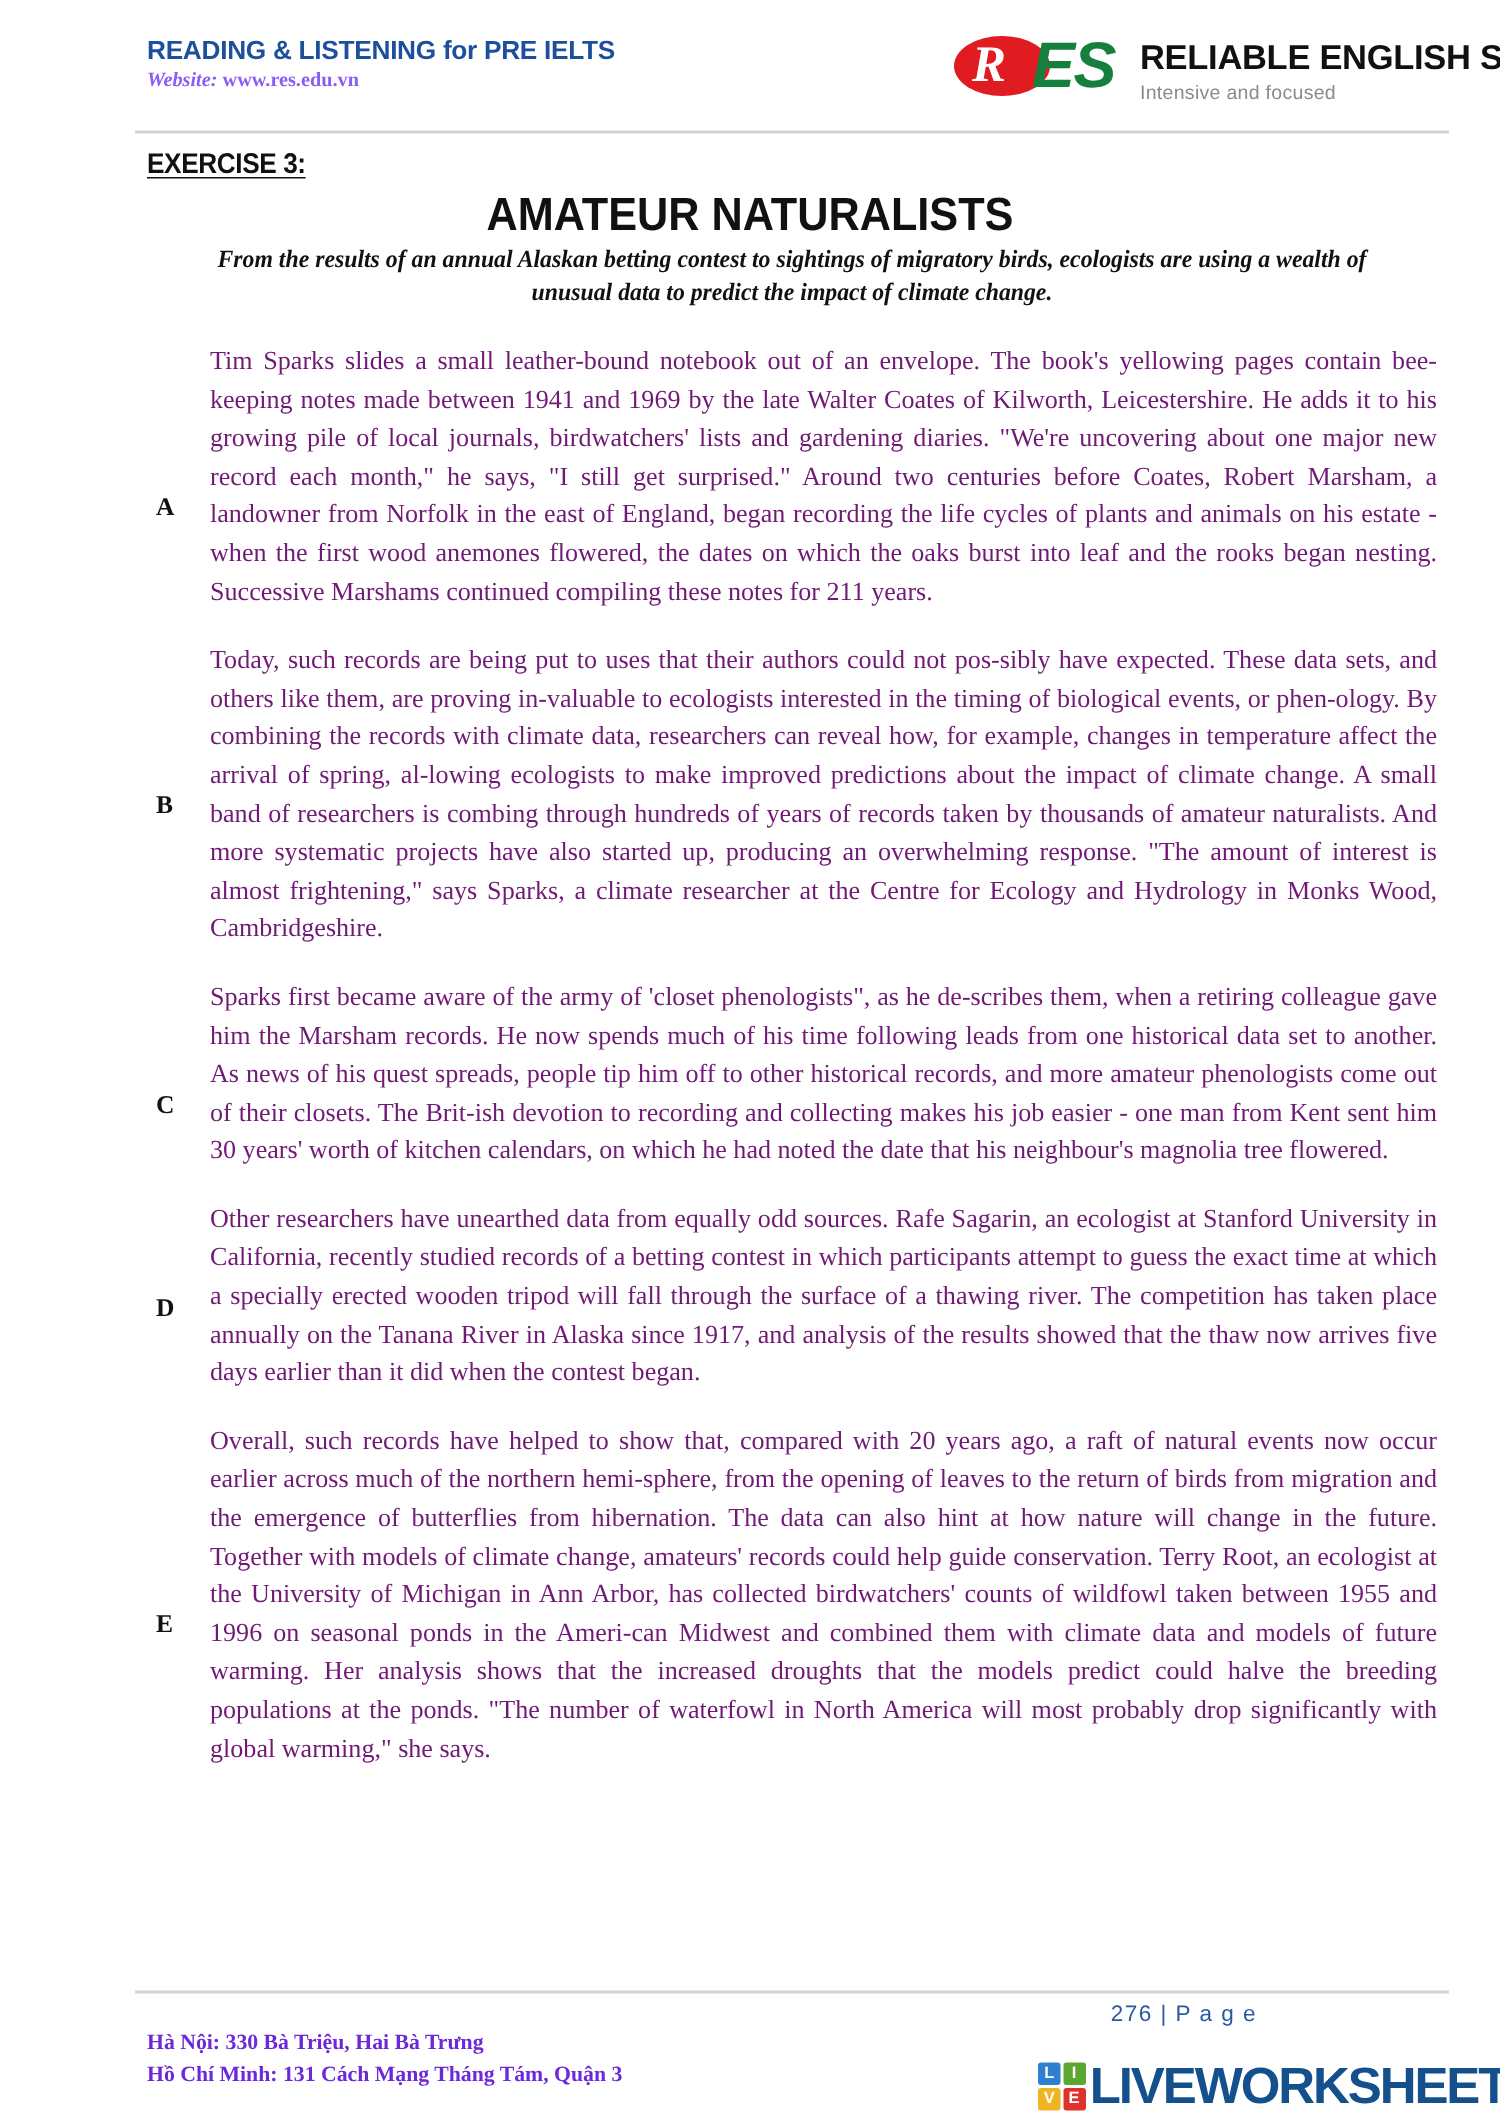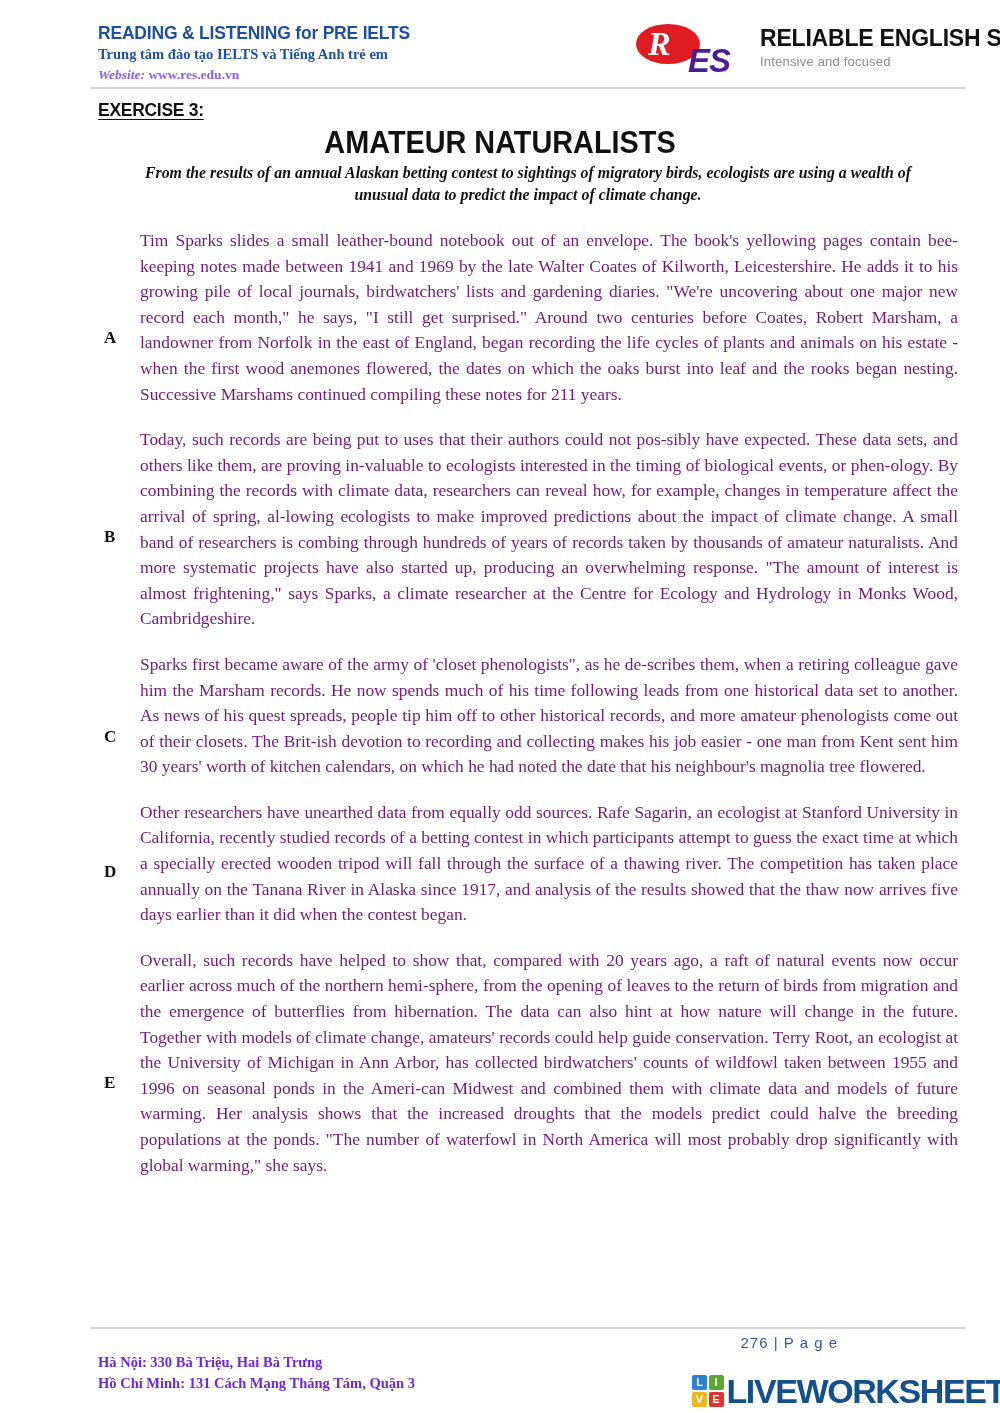--- a/index.html
+++ b/index.html
@@ -103,28 +103,28 @@
     font-family: "Liberation Serif", "DejaVu Serif", serif;
     font-weight: bold;
     font-style: italic;
     font-size: 34px;
     line-height: 38px;
     color: #ffffff;
   }
   .res-ES {
     position: absolute;
     left: 52px;
-    top: 18px;
+    top: 1px;
     font-family: "Liberation Sans", "DejaVu Sans", sans-serif;
     font-weight: bold;
     font-style: italic;
-    font-size: 33px;
+    font-size: 43px;
     line-height: 38px;
     letter-spacing: -1px;
-    color: #4c1d95;
+    color: #15803d;
   }
   .res-text {
     position: absolute;
     left: 124px;
     top: 4px;
   }
   .res-name {
     font-family: "Liberation Sans", "DejaVu Sans", sans-serif;
     font-weight: bold;
     font-size: 23px;
@@ -292,21 +292,20 @@
 </style>
 </head>
 <body>
 
 <div class="page">
 
   <div class="header">
 
     <div class="header-left">
       <div class="hl-title" style="color: rgb(28, 79, 156);">READING &amp; LISTENING for PRE IELTS</div>
-      <div class="hl-sub" style="color: rgb(28, 79, 156);">Trung tâm đào tạo IELTS và Tiếng Anh trẻ em</div>
       <div class="hl-web" style="color: #8b5cf6;">
         <span class="lbl">Website:</span>
         <span class="url">www.res.edu.vn</span>
       </div>
     </div>
 
     <div class="header-right">
       <div class="res-mark">
         <div class="res-ellipse" style="background: rgb(224, 27, 34);"></div>
         <div class="res-R">R</div>

